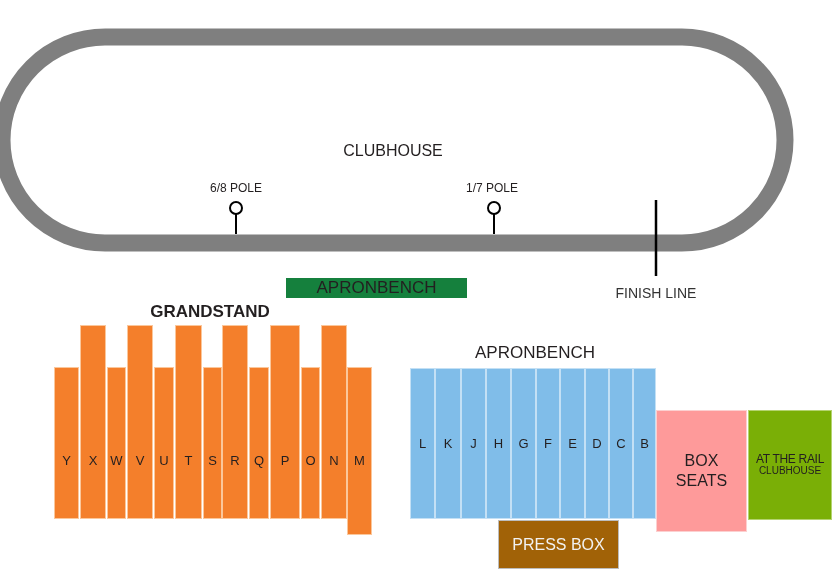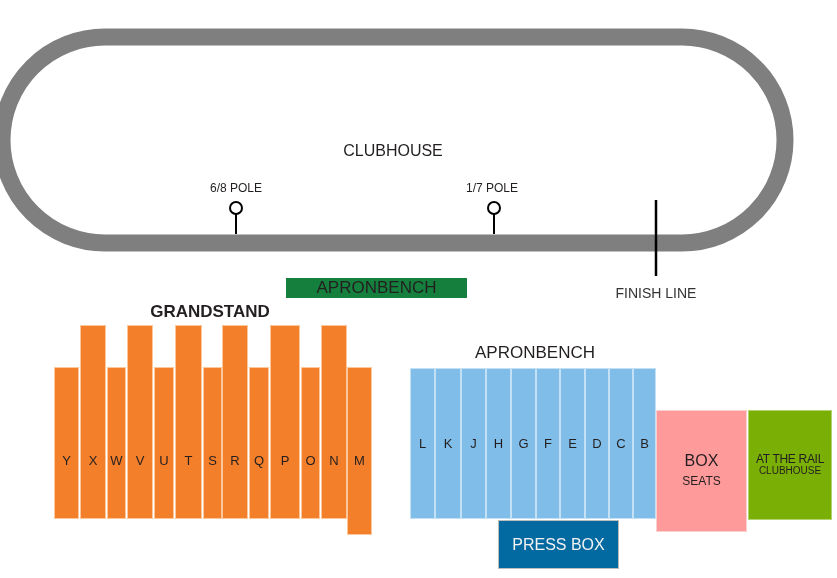--- a/index.html
+++ b/index.html
@@ -113,23 +113,23 @@
     <div class="section ch" style="left: 609px; top: 368px; width: 24px; height: 151px;">
       <span class="sec-letter">C</span>
     </div>
     <div class="section ch" style="left: 633px; top: 368px; width: 23px; height: 151px;">
       <span class="sec-letter">B</span>
     </div>
   </div>
 
 <div class="section" style="left:656px; top:410px; width:91px; height:122px; background:#fe9a9a; border:1px solid #fcd0d0; flex-direction:column;">
   <span style="font-size:16px; line-height:20px;">BOX</span>
-  <span style="font-size:12px; line-height:20px;">SEATS</span>
+  <span style="font-size:16px; line-height:20px;">SEATS</span>
 </div>
 
 <div class="section" style="left:748px; top:410px; width:84px; height:110px; background:#7aaf06; border:1px solid #b4d36f; flex-direction:column;">
   <span style="font-size:12px; line-height:12px; letter-spacing:-0.3px;">AT THE RAIL</span>
   <span style="font-size:10px; line-height:12px;">CLUBHOUSE</span>
 </div>
 
-<div class="section" style="left:498px; top:520px; width:121px; height:49px; background:#0369a1; border:1px solid #bdbdbd;">
+<div class="section" style="left:498px; top:520px; width:121px; height:49px; background:#a16207; border:1px solid #bdbdbd;">
   <span style="font-size:16px; color:#f2f2f2;">PRESS BOX</span>
 </div>
 
 </body></html>

